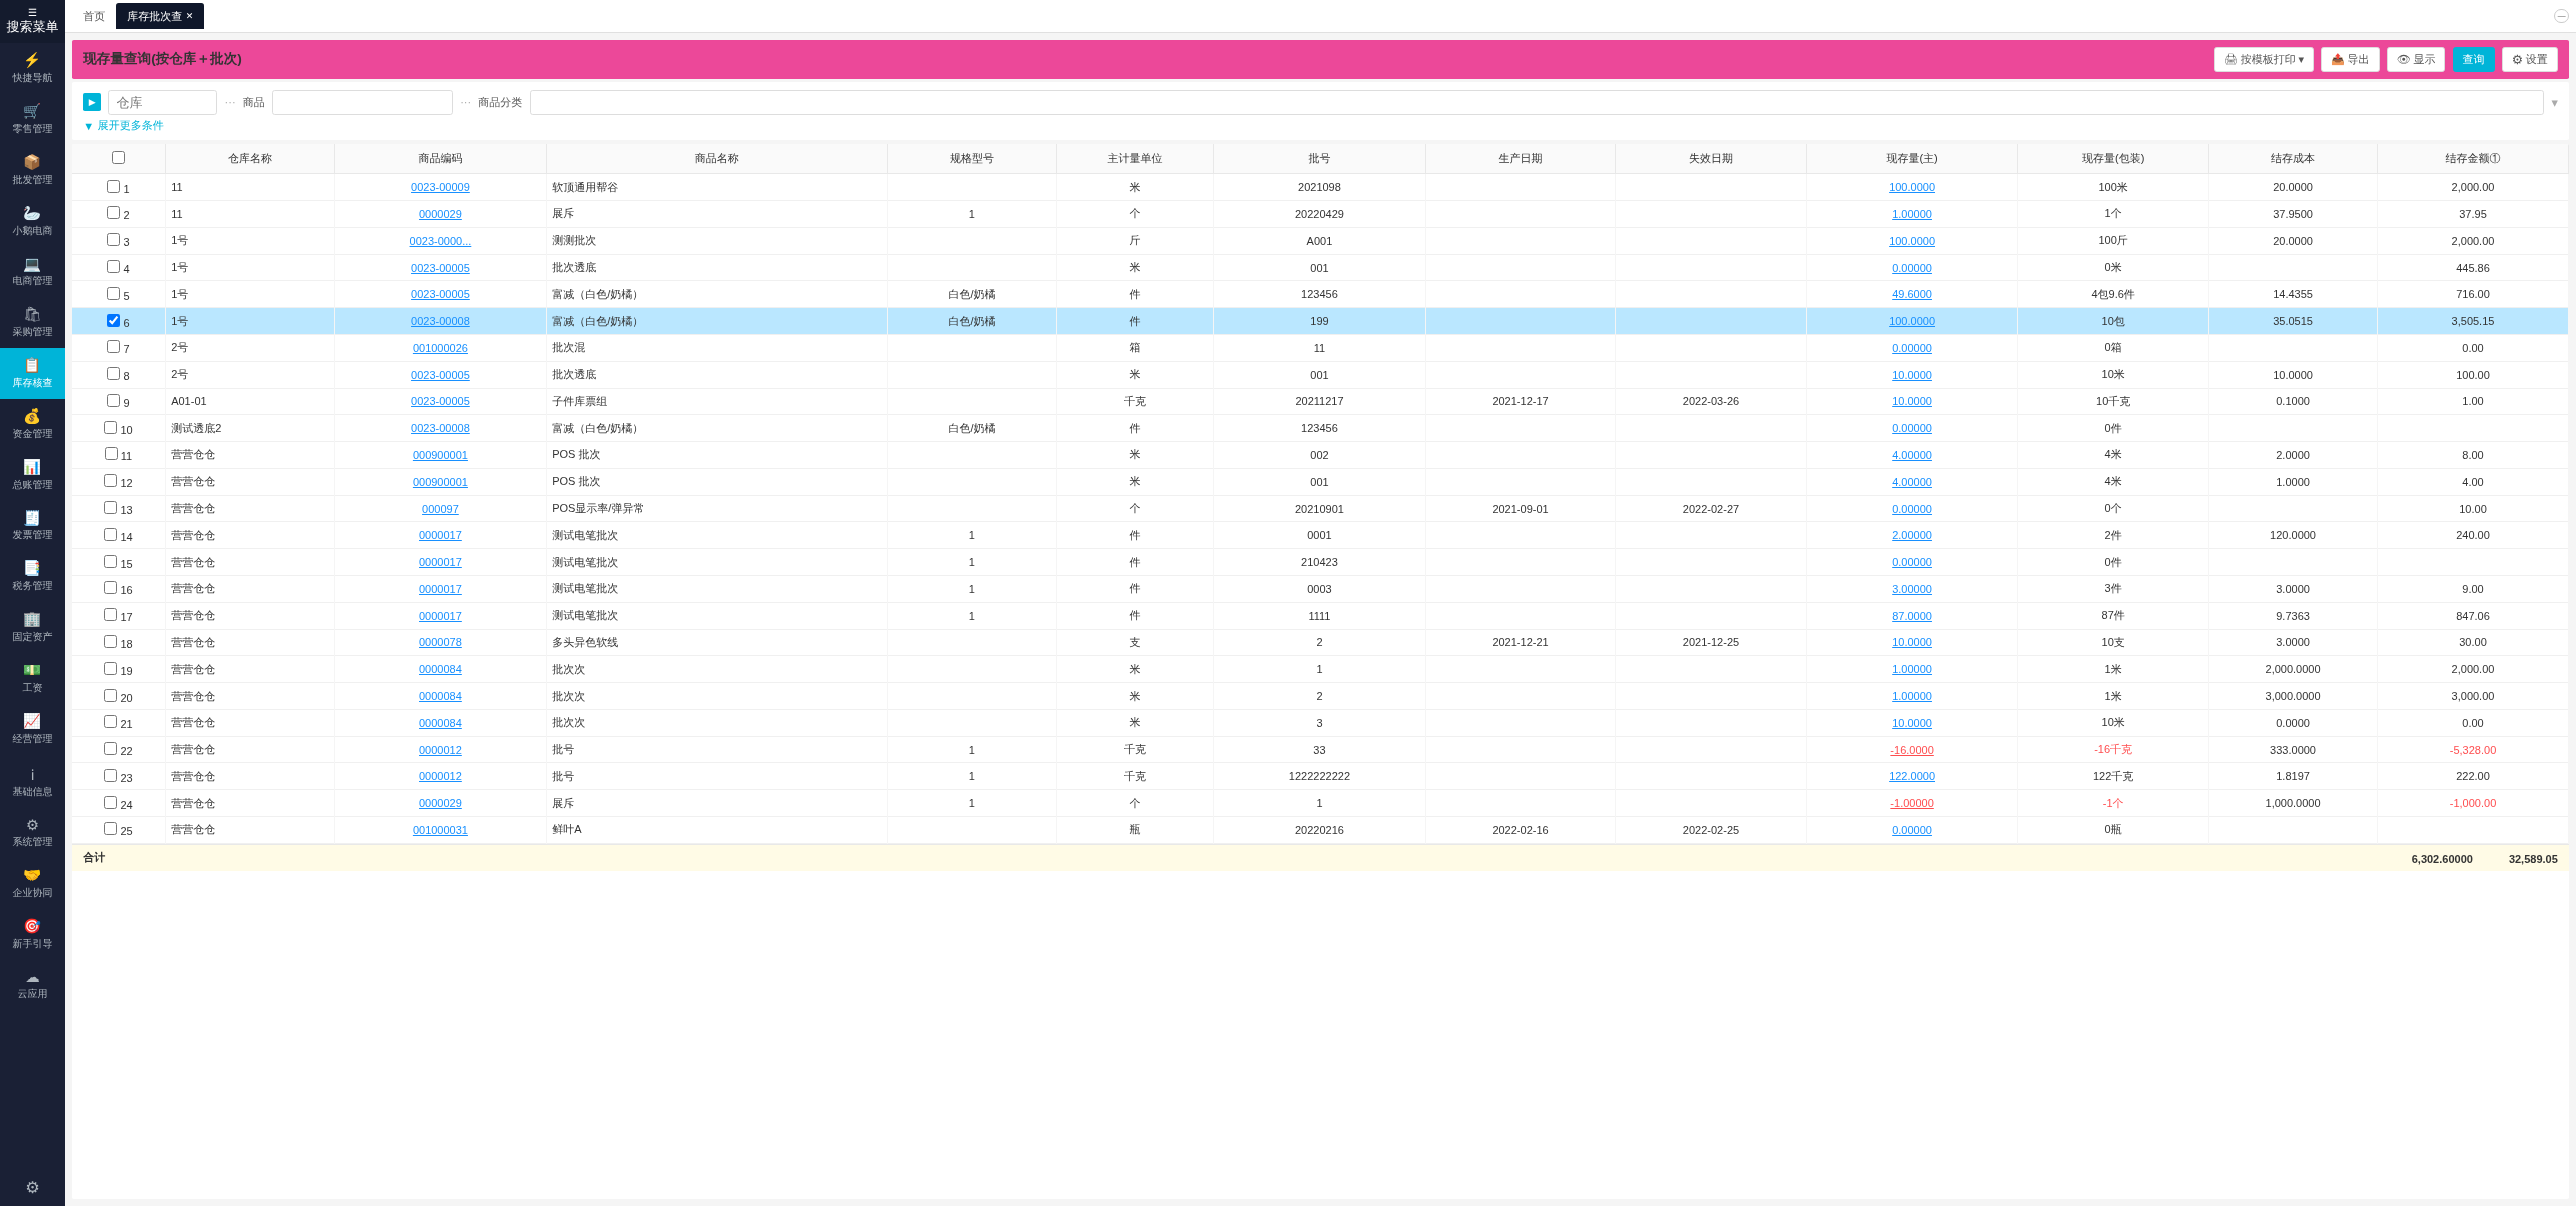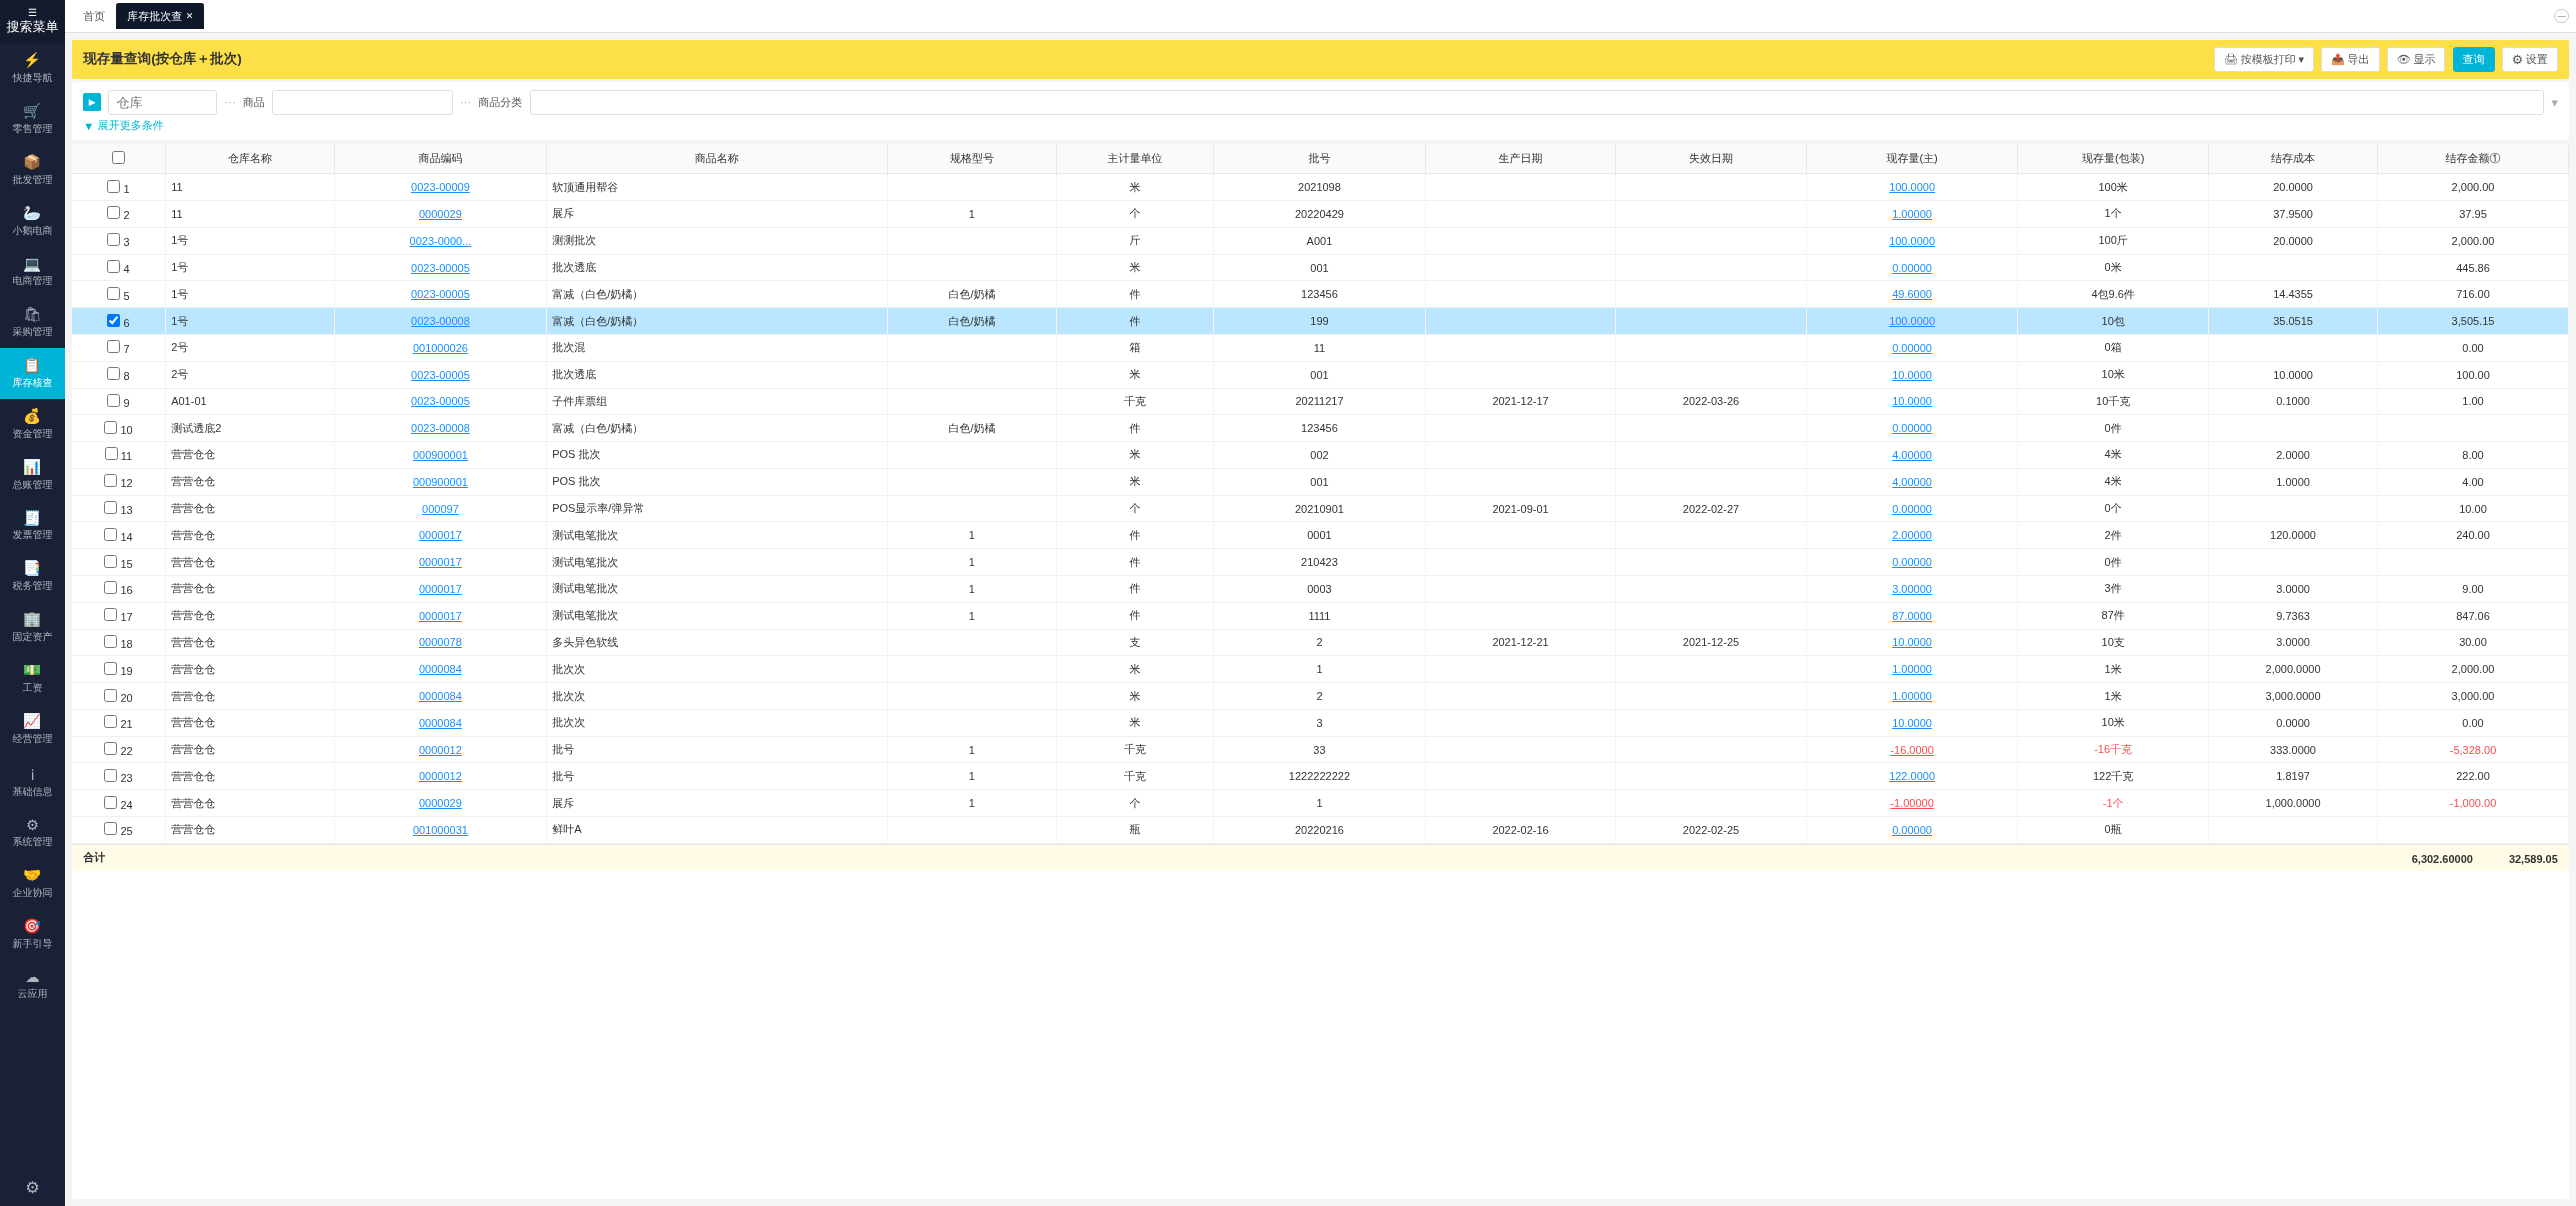--- a/index.html
+++ b/index.html
@@ -93,21 +93,21 @@
       flex-direction: column;
       overflow: hidden;
       padding: 7.2px;
     }
 
     
     .page-title-bar {
       display: flex;
       align-items: center;
       justify-content: space-between;
-      background: #fde047;
+      background: #ec4899;
       padding: 7.2px 11px;
       margin-bottom: 3.6px;
       border-radius: 1.8px;
       flex-shrink: 0;
     }
     .page-title { font-size: 13.6px; font-weight: bold; color: #333; }
     .page-actions { display: flex; align-items: center; gap: 7.2px; }
     .action-btn {
       display: flex;
       align-items: center;

